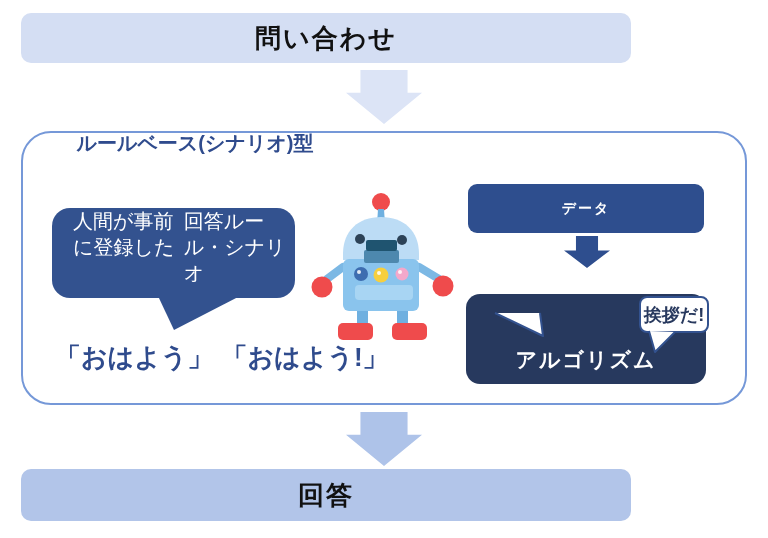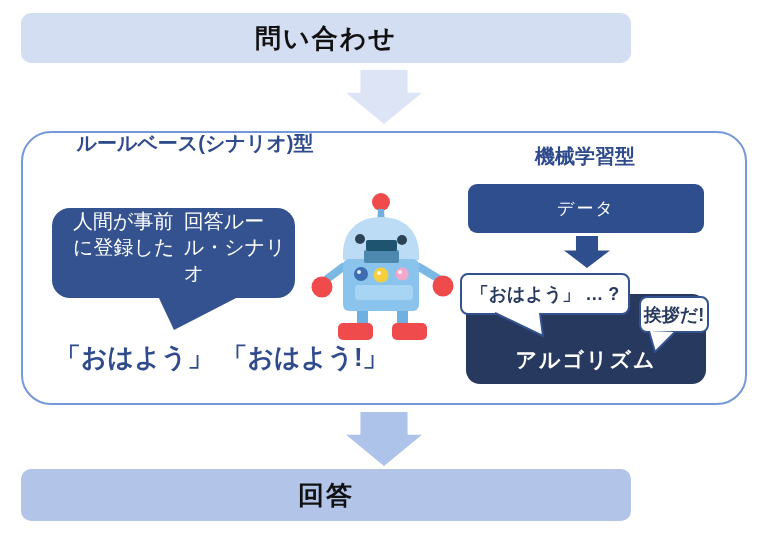--- a/index.html
+++ b/index.html
@@ -47,22 +47,22 @@
   .rule-example{position:absolute;left:55px;top:344px;width:320px;height:26px;
                 display:flex;align-items:center;font-size:26px;font-weight:bold;
                 color:var(--heading-text);white-space:nowrap;}
   .right-arrow-glyph{display:inline-block;width:28px;height:16px;margin:2px 4px 0 4px;
                 background:var(--heading-text);
                 clip-path:polygon(0 28%,55% 28%,55% 0,100% 50%,55% 100%,55% 72%,0 72%);}
 
   .robot{position:absolute;left:310px;top:186px;}
 
   .data-box{position:absolute;left:468px;top:184px;width:236px;height:49px;
-            background:var(--data-box-bg);border-radius:9px;color:#fff;font-size:17px;
-            font-weight:400;display:flex;align-items:center;justify-content:center;
+            background:var(--data-box-bg);border-radius:9px;color:#fff;font-size:14px;
+            font-weight:700;display:flex;align-items:center;justify-content:center;
             letter-spacing:2px;}
   .ml-arrow{position:absolute;left:564px;top:236px;width:46px;height:32px;
             background:var(--data-box-bg);
             clip-path:polygon(26% 0,74% 0,74% 45%,100% 45%,50% 100%,0 45%,26% 45%);}
   .algo-box{position:absolute;left:466px;top:294px;width:240px;height:90px;
             background:var(--algorithm-box-bg);border-radius:14px;z-index:1;}
   .algo-label{position:absolute;left:0;right:0;bottom:10px;text-align:center;
               color:#fff;font-size:21px;font-weight:600;letter-spacing:2px;font-family:Liberation Mono, monospace;}
 
   .white-bubble{position:absolute;background:#fff;border:2px solid var(--white-bubble-border);
@@ -81,21 +81,20 @@
 
   <div class="banner banner-top">
     <span>問い合わせ</span>
   </div>
 
   <div class="big-arrow top"></div>
 
   <div class="container"></div>
 
   <div class="col-heading heading-left">ルールベース(シナリオ)型</div>
-  <div class="col-heading heading-right">機械学習型</div>
 
   <div class="rule-bubble">
     <span>人間が事前に登録した</span>
     <span>回答ルール・シナリオ</span>
   </div>
   <svg class="rule-bubble-tail" width="100" height="36">
     <polygon points="2,0 84,0 18,34" fill="#33528f"></polygon>
   </svg>
 
   <div class="rule-example">
@@ -132,23 +131,20 @@
 
   <div class="data-box">
     <span>データ</span>
   </div>
   <div class="ml-arrow"></div>
 
   <div class="algo-box">
     <div class="algo-label">アルゴリズム</div>
   </div>
 
-  <div class="white-bubble question-bubble">
-    <span>「おはよう」 … ?</span>
-  </div>
   <svg class="question-tail" width="56" height="28">
     <path d="M3,1 L51,24 L48,1" fill="#ffffff" stroke="#33528f" stroke-width="2" stroke-linejoin="round"></path>
   </svg>
 
   <div class="white-bubble answer-bubble">
     <span>挨拶だ!</span>
   </div>
   <svg class="answer-tail" width="34" height="26">
     <path d="M3,1 L9,22 L29,2" fill="#ffffff" stroke="#33528f" stroke-width="2" stroke-linejoin="round"></path>
   </svg>

